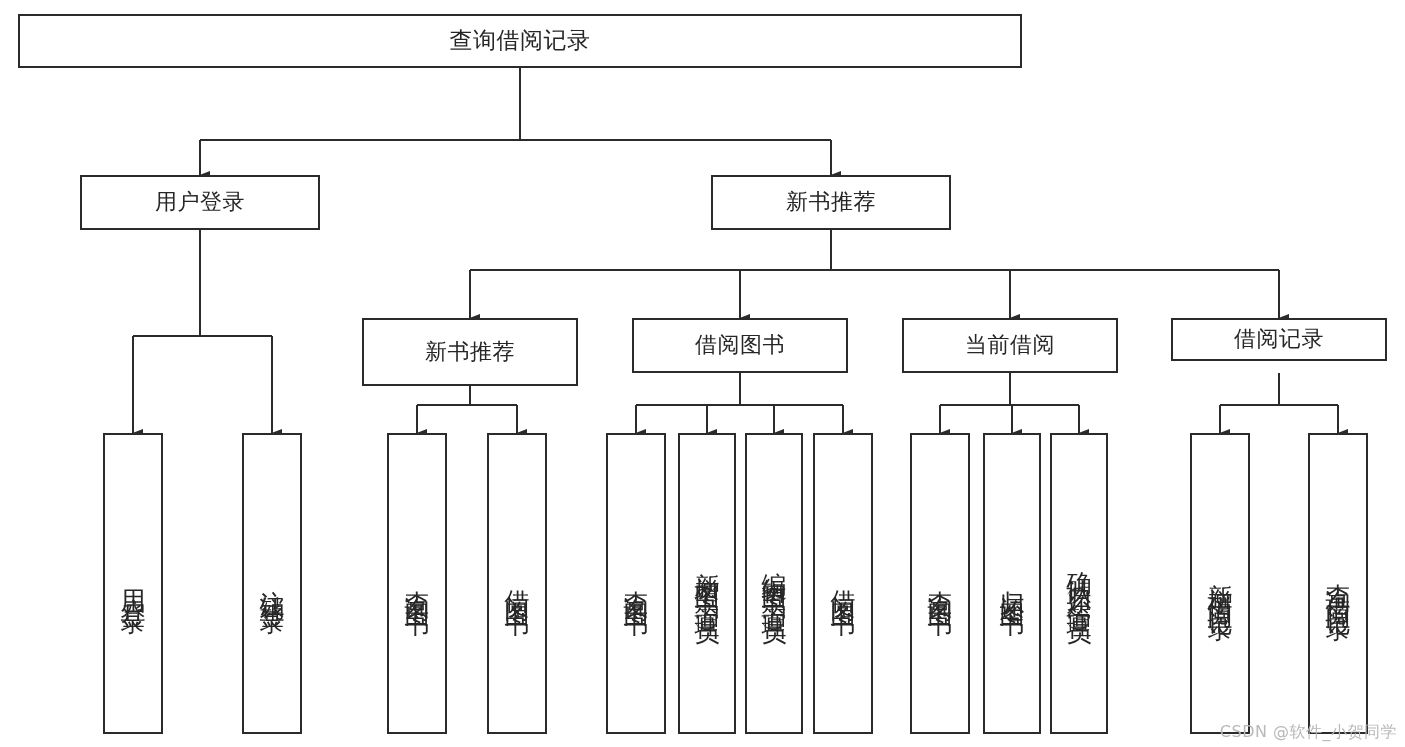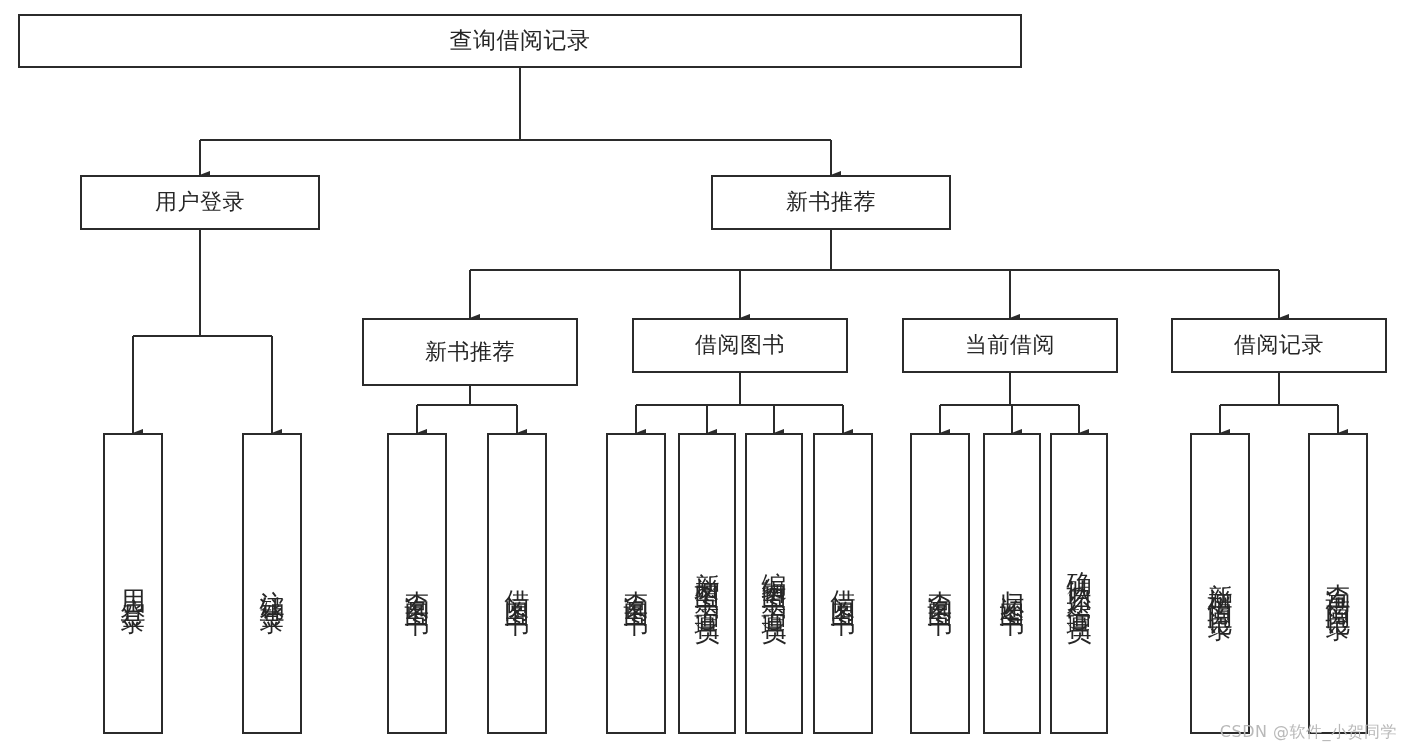--- a/index.html
+++ b/index.html
@@ -136,21 +136,21 @@
       </div>
       <div class="node horiz" id="node_new-book-rec" style="left: 362px; top: 318px; width: 216px; height: 68px;">
         <span class="label">新书推荐</span>
       </div>
       <div class="node horiz" id="node_book-borrow" style="left: 632px; top: 318px; width: 216px; height: 55px;">
         <span class="label">借阅图书</span>
       </div>
       <div class="node horiz" id="node_current-loan" style="left: 902px; top: 318px; width: 216px; height: 55px;">
         <span class="label">当前借阅</span>
       </div>
-      <div class="node horiz" id="node_loan-record" style="left: 1171px; top: 318px; width: 216px; height: 55px;">
+      <div class="node horiz" id="node_loan-record" style="left: 1171px; top: 318px; width: 216px; height: 43px;">
         <span class="label">借阅记录</span>
       </div>
       <div class="node vert" id="node_leaf-user-login" style="left: 103px; top: 433px; width: 60px; height: 301px;">
         <span class="label">用户登录</span>
       </div>
       <div class="node vert" id="node_leaf-user-logout" style="left: 242px; top: 433px; width: 60px; height: 301px;">
         <span class="label">注销登录</span>
       </div>
       <div class="node vert" id="node_leaf-query-book-1" style="left: 387px; top: 433px; width: 60px; height: 301px;">
         <span class="label">查询图书</span>

